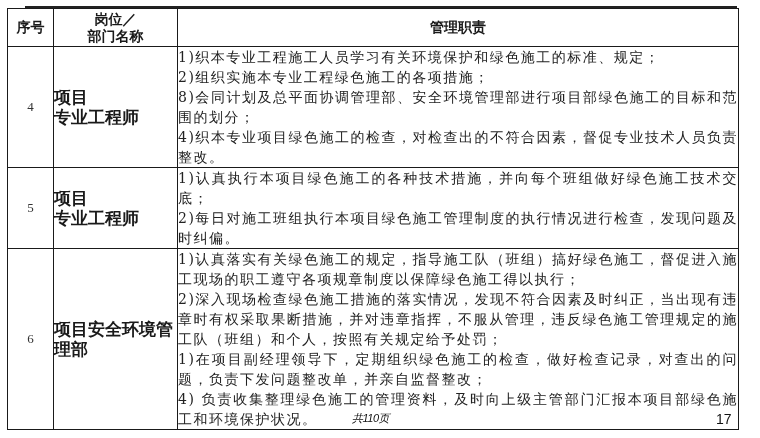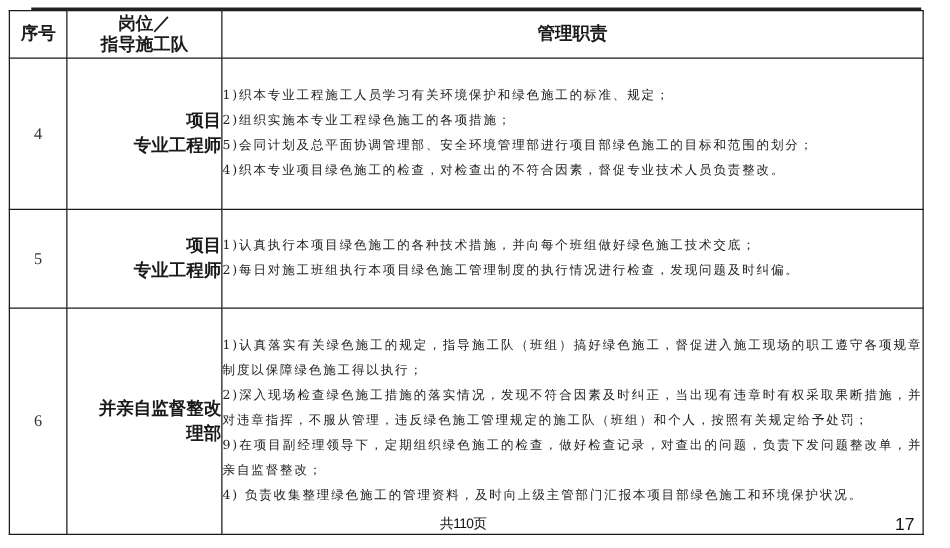--- a/index.html
+++ b/index.html
@@ -47,28 +47,28 @@
       text-align: center;
       height: 37px;
     }
     td.no {
       text-align: center;
       font-size: 13px;
       font-family: "Liberation Serif", serif;
       color: #333;
     }
     td.role {
-      text-align: right;
-      font-size: 14px;
+      text-align: left;
+      font-size: 17px;
       font-weight: bold;
       line-height: 20px;
       padding: 0 3px;
     }
     td.duty {
-      font-size: 10px;
+      font-size: 14px;
       line-height: 20px;
       padding: 1px 4px 1px 3px;
       text-align: justify;
       letter-spacing: 1.5px;
       color: #222;
     }
     .duty p {
       margin: 0;
     }
     tr.r4 td { height: 120px; }
@@ -76,20 +76,21 @@
     tr.r6 td { height: 180px; margin-top: 47px; }
 
     .footer-page-total {
       position: absolute;
       left: 352px;
       top: 411px;
       font-size: 11px;
       font-family: "Liberation Sans", sans-serif;
       color: #111;
       letter-spacing: -0.5px;
+      font-style: italic;
     }
     .footer-page-num {
       position: absolute;
       left: 716px;
       top: 411px;
       font-size: 14px;
       font-family: "Liberation Sans", sans-serif;
       color: #111;
     }
   </style>
@@ -102,60 +103,60 @@
   <colgroup>
     <col class="c-no">
     <col class="c-role">
     <col class="c-duty">
   </colgroup>
   <thead>
     <tr>
       <th>序号</th>
       <th>
         <div>岗位／</div>
-        <div>指导施工队</div>
+        <div>部门名称</div>
       </th>
       <th>管理职责</th>
     </tr>
   </thead>
   <tbody>
     <tr class="r4">
       <td class="no">4</td>
       <td class="role">
         <div>项目</div>
         <div>专业工程师</div>
       </td>
       <td class="duty">
         <p>1)织本专业工程施工人员学习有关环境保护和绿色施工的标准、规定；</p>
         <p>2)组织实施本专业工程绿色施工的各项措施；</p>
-        <p>5)会同计划及总平面协调管理部、安全环境管理部进行项目部绿色施工的目标和范围的划分；</p>
+        <p>8)会同计划及总平面协调管理部、安全环境管理部进行项目部绿色施工的目标和范围的划分；</p>
         <p>4)织本专业项目绿色施工的检查，对检查出的不符合因素，督促专业技术人员负责整改。</p>
       </td>
     </tr>
     <tr class="r5">
       <td class="no">5</td>
       <td class="role">
         <div>项目</div>
         <div>专业工程师</div>
       </td>
       <td class="duty">
         <p>1)认真执行本项目绿色施工的各种技术措施，并向每个班组做好绿色施工技术交底；</p>
         <p>2)每日对施工班组执行本项目绿色施工管理制度的执行情况进行检查，发现问题及时纠偏。</p>
       </td>
     </tr>
     <tr class="r6">
       <td class="no">6</td>
       <td class="role">
-        <div>并亲自监督整改</div>
+        <div>项目安全环境管</div>
         <div>理部</div>
       </td>
       <td class="duty">
         <p>1)认真落实有关绿色施工的规定，指导施工队（班组）搞好绿色施工，督促进入施工现场的职工遵守各项规章制度以保障绿色施工得以执行；</p>
         <p>2)深入现场检查绿色施工措施的落实情况，发现不符合因素及时纠正，当出现有违章时有权采取果断措施，并对违章指挥，不服从管理，违反绿色施工管理规定的施工队（班组）和个人，按照有关规定给予处罚；</p>
-        <p>9)在项目副经理领导下，定期组织绿色施工的检查，做好检查记录，对查出的问题，负责下发问题整改单，并亲自监督整改；</p>
+        <p>1)在项目副经理领导下，定期组织绿色施工的检查，做好检查记录，对查出的问题，负责下发问题整改单，并亲自监督整改；</p>
         <p>4) 负责收集整理绿色施工的管理资料，及时向上级主管部门汇报本项目部绿色施工和环境保护状况。</p>
       </td>
     </tr>
   </tbody>
 </table>
 
 <div class="footer-page-total">共110页</div>
 <div class="footer-page-num">17</div>
 
 </body></html>

